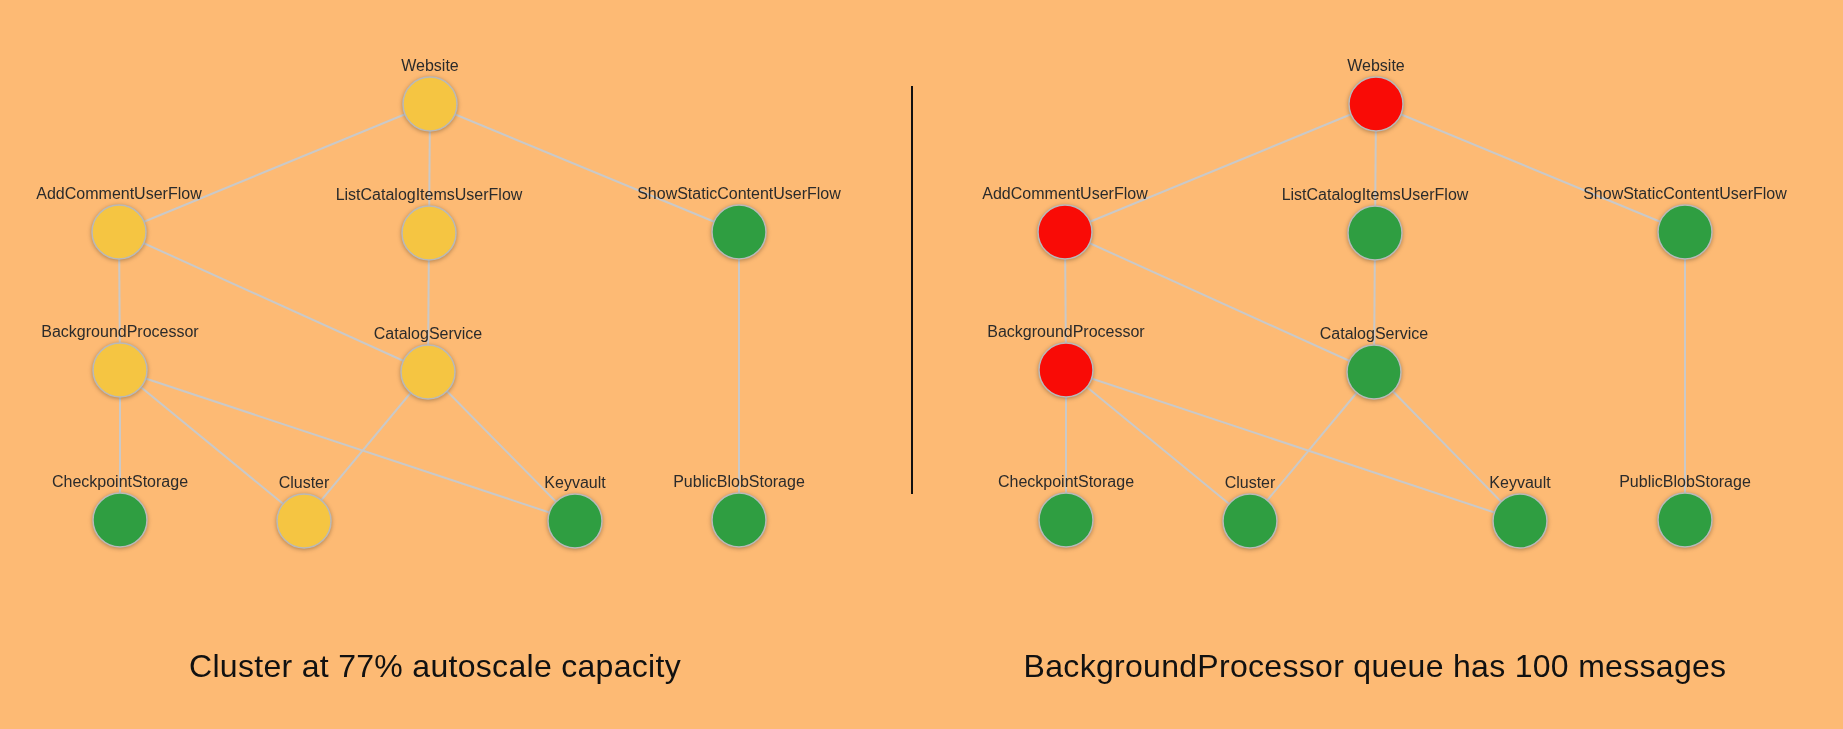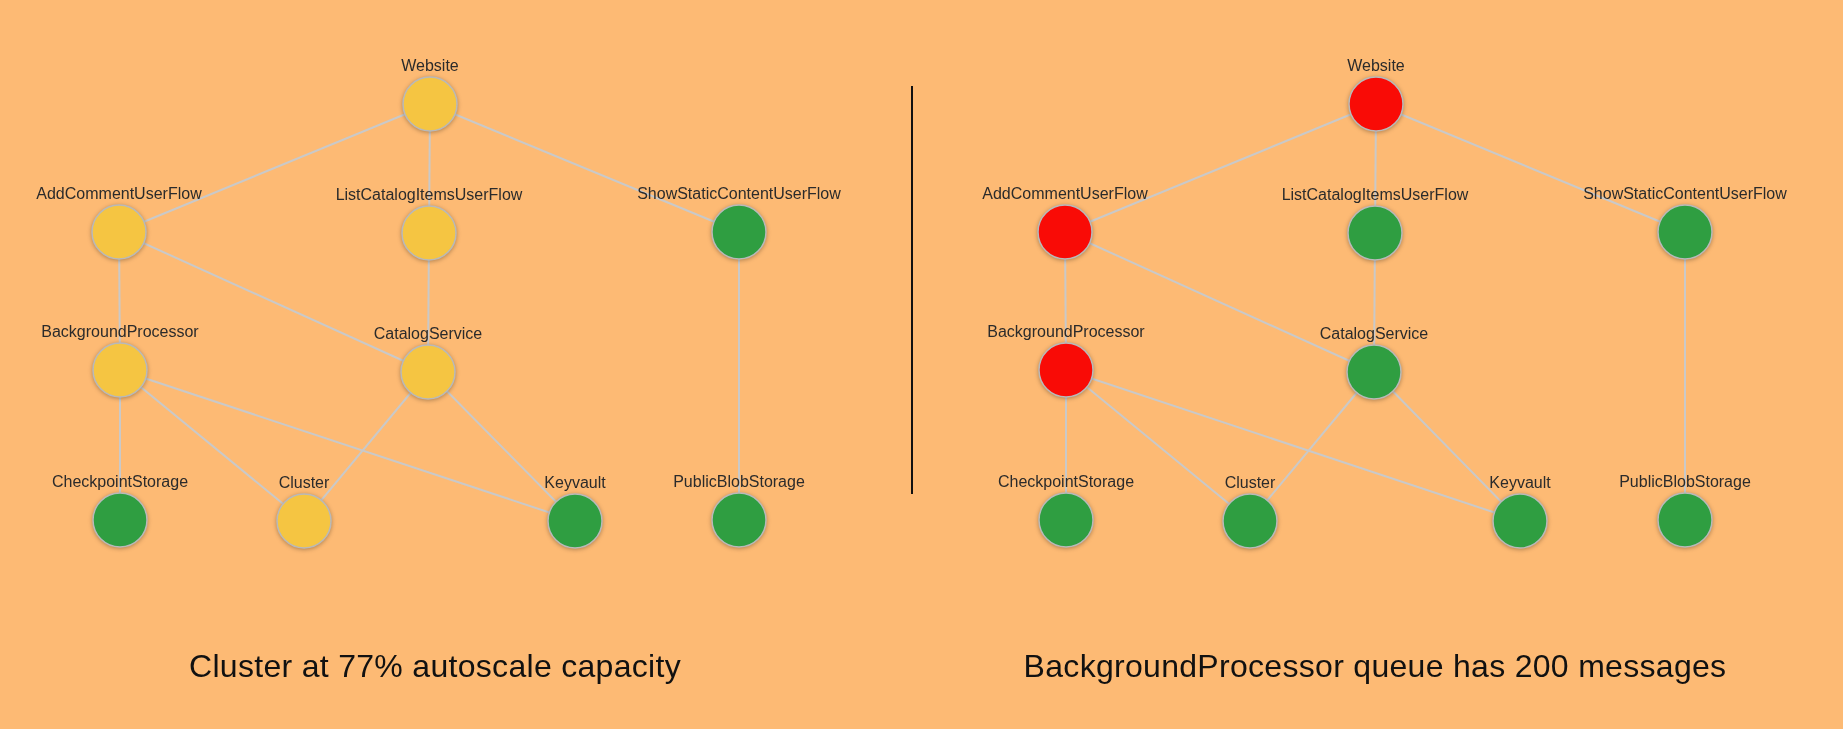--- a/index.html
+++ b/index.html
@@ -120,14 +120,14 @@
       <text x="1250" y="488" class="node-label">Cluster</text>
       <circle cx="1520" cy="521" r="27" fill="#2F9E41" class="node-circle"></circle>
       <text x="1520" y="488" class="node-label">Keyvault</text>
       <circle cx="1685" cy="520" r="27" fill="#2F9E41" class="node-circle"></circle>
       <text x="1685" y="487" class="node-label">PublicBlobStorage</text>
       <line x1="912" y1="86" x2="912" y2="494" class="divider"></line>
     </svg>
 
   <div class="caption caption-left">Cluster at 77% autoscale capacity</div>
 
-  <div class="caption caption-right">BackgroundProcessor queue has 200 messages</div>
+  <div class="caption caption-right">BackgroundProcessor queue has 100 messages</div>
 </div>
 
 </body></html>

